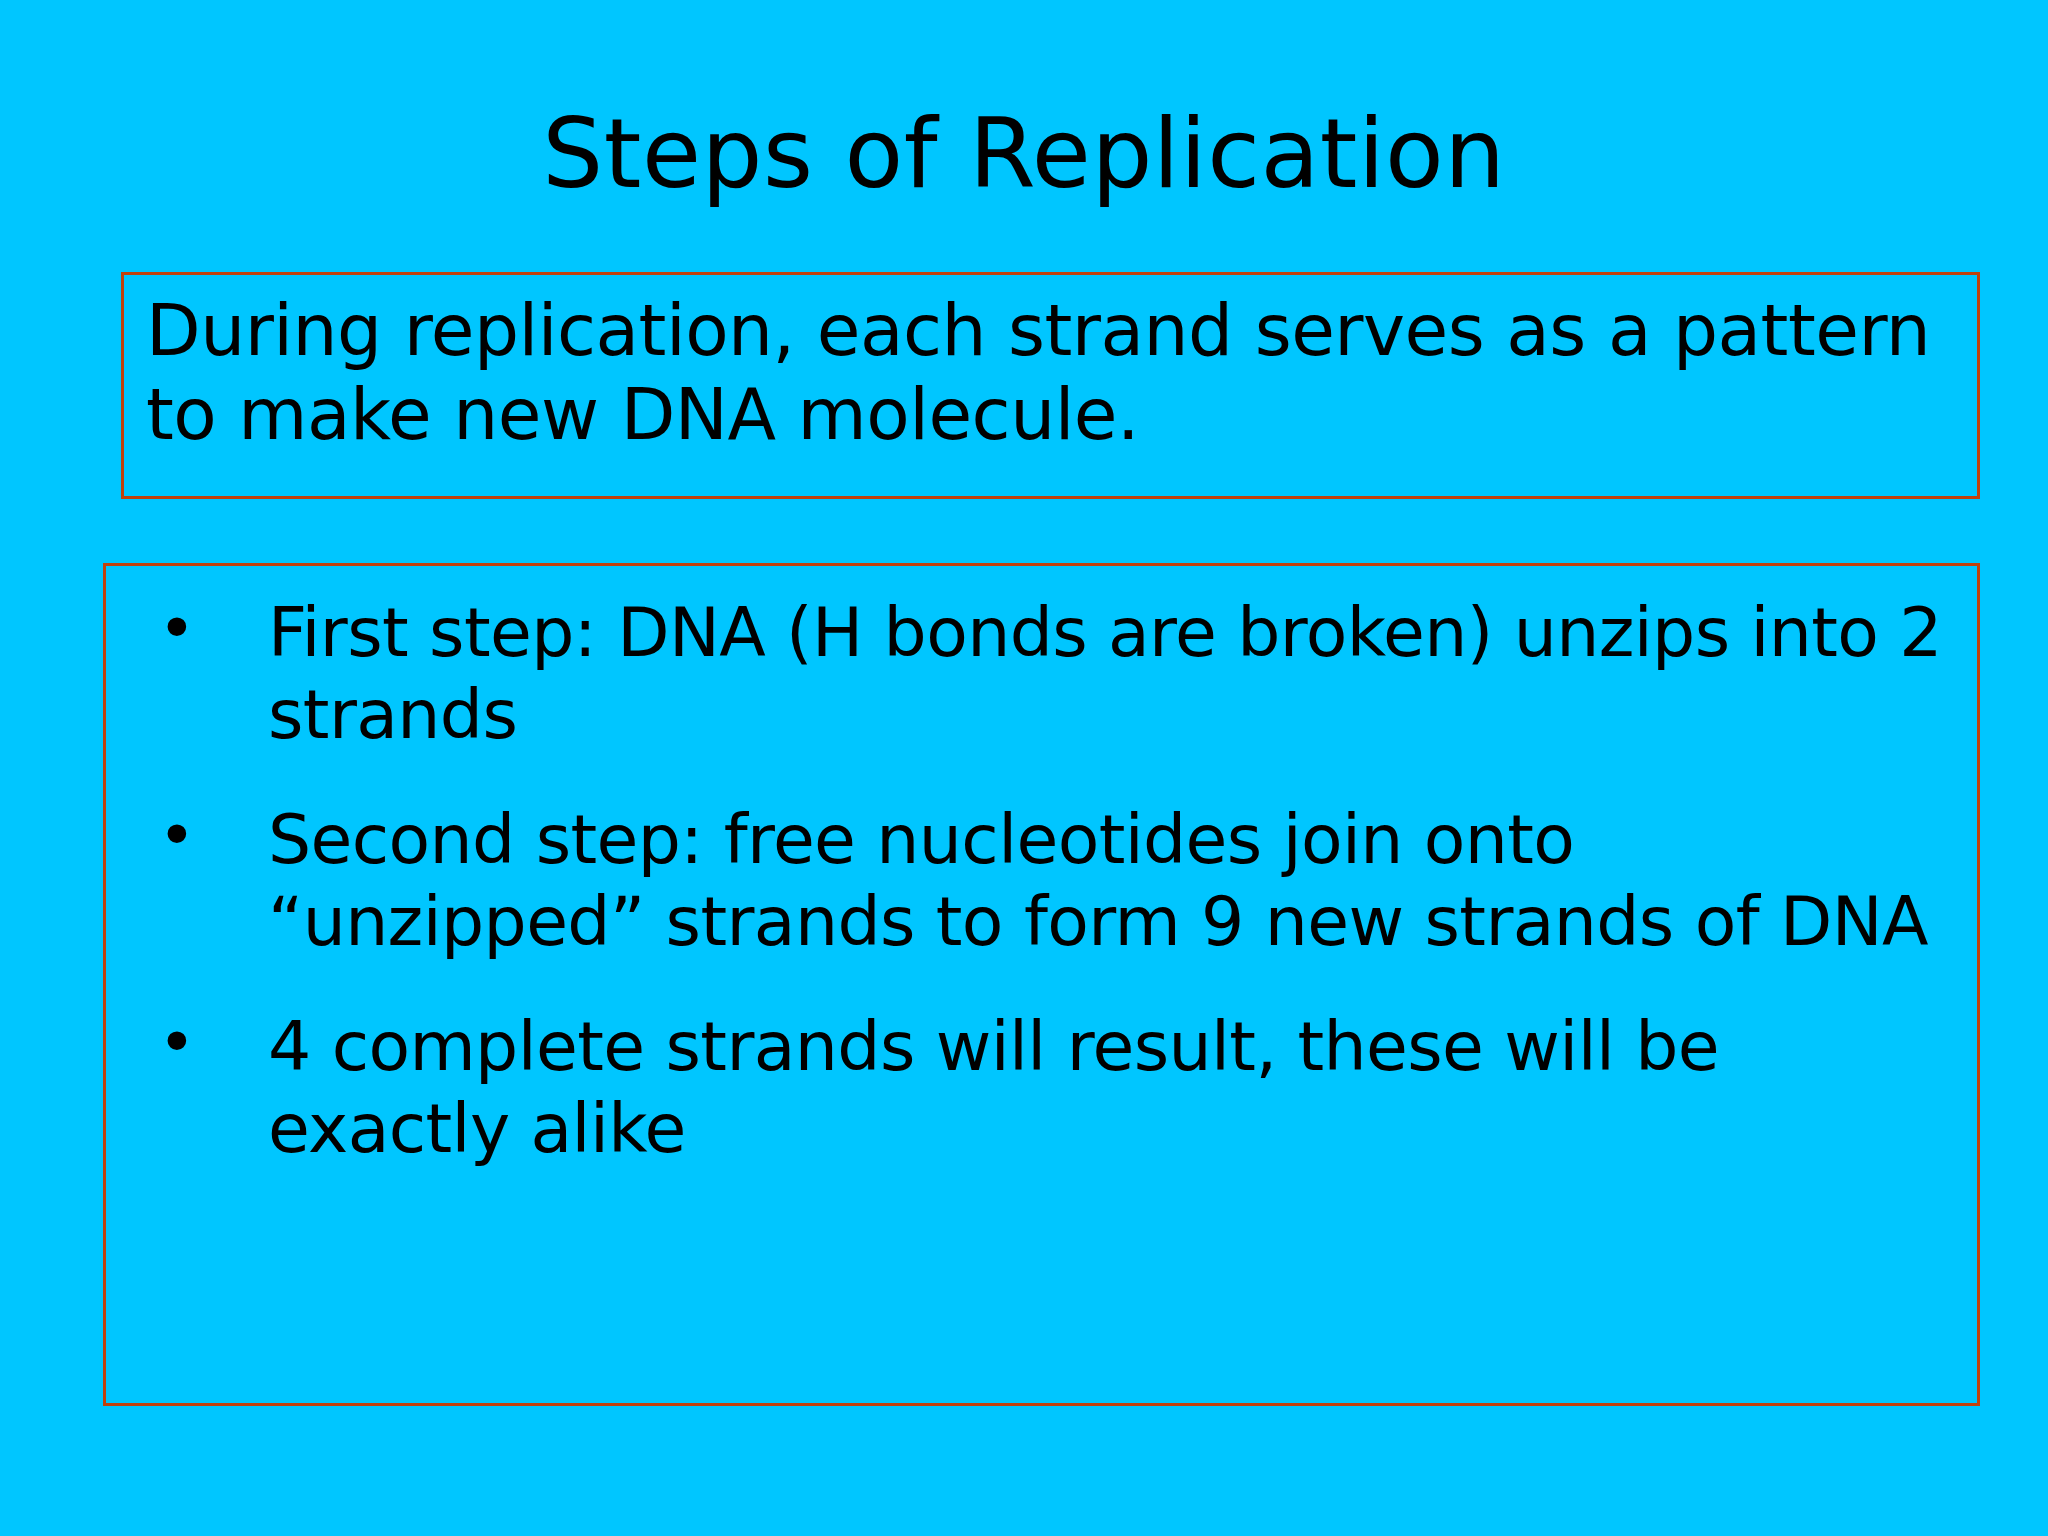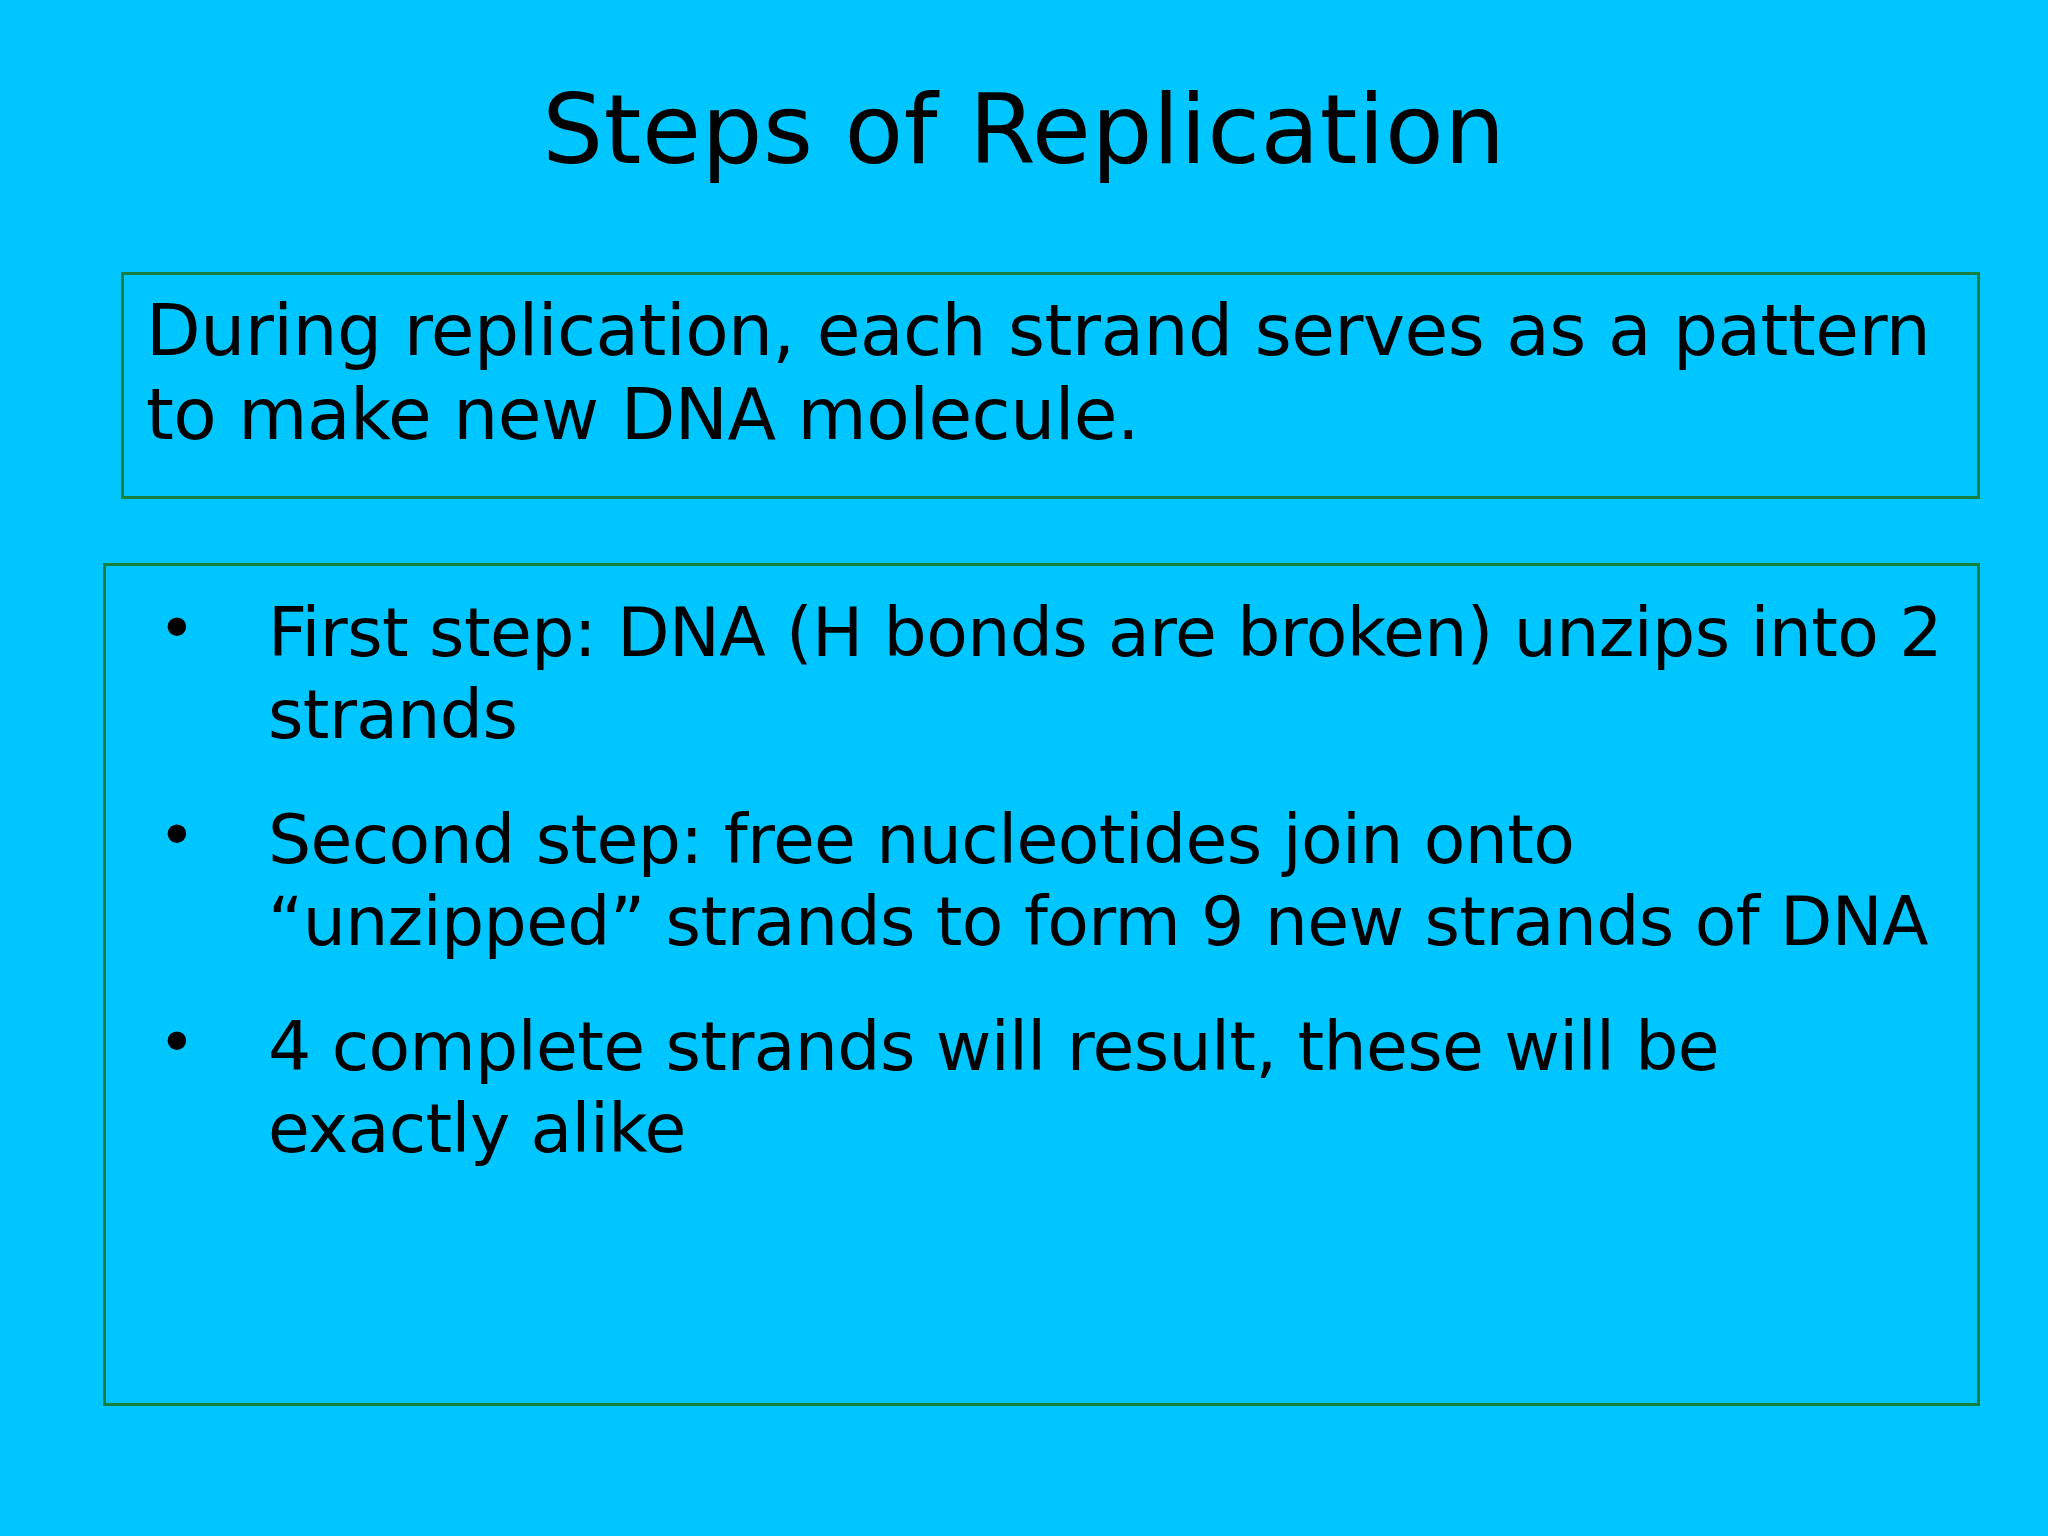--- a/index.html
+++ b/index.html
@@ -17,37 +17,37 @@
     position: relative;
     width: 2048px;
     height: 1536px;
     background: #00c6ff;
   }
 
   
   #slide-title {
     position: absolute;
     left: 0;
-    top: 80px;
+    top: 104px;
     width: 2048px;
     text-align: center;
     font-family: "DejaVu Sans", sans-serif;
     font-size: 96px;
     line-height: 1.05;
     font-weight: 400;
     color: #000000;
     letter-spacing: 0.5px;
     white-space: nowrap;
   }
 
   
   .textbox {
     position: absolute;
     box-sizing: border-box;
-    border: 3px solid #15803d;
+    border: 3px solid #c2410c;
     background: transparent;
   }
 
   
   #summary-box {
     left: 121px;
     top: 272px;
     width: 1859px;
     height: 227px;
     padding: 14px 20px 0 22px;

